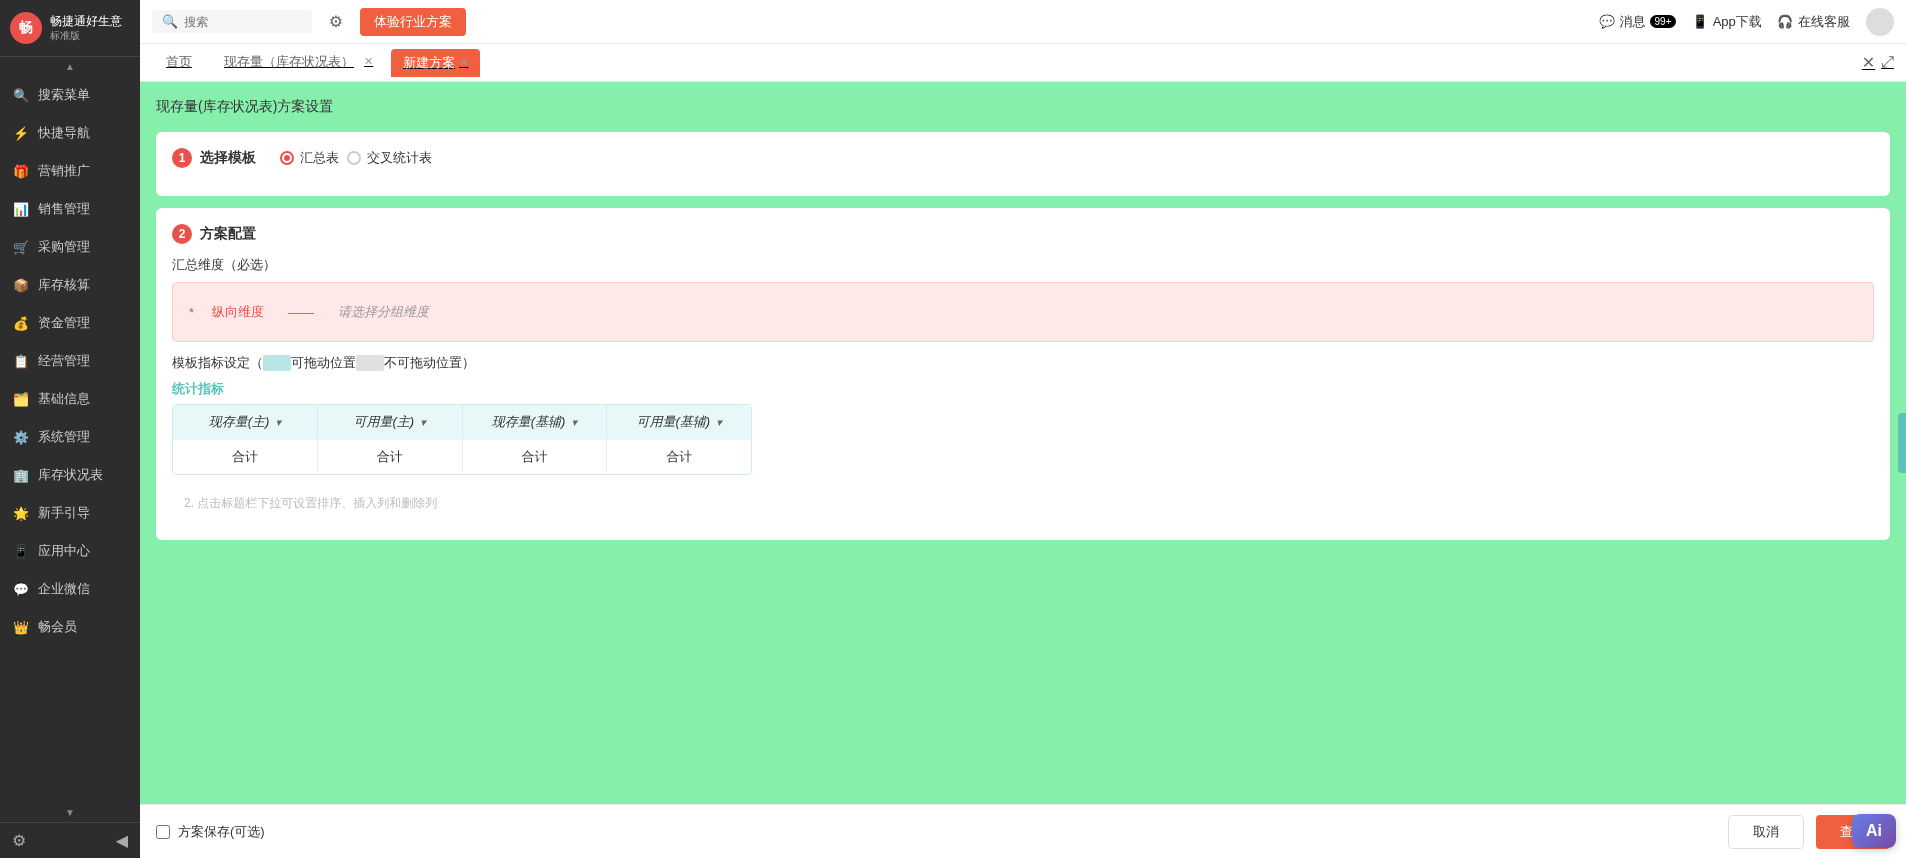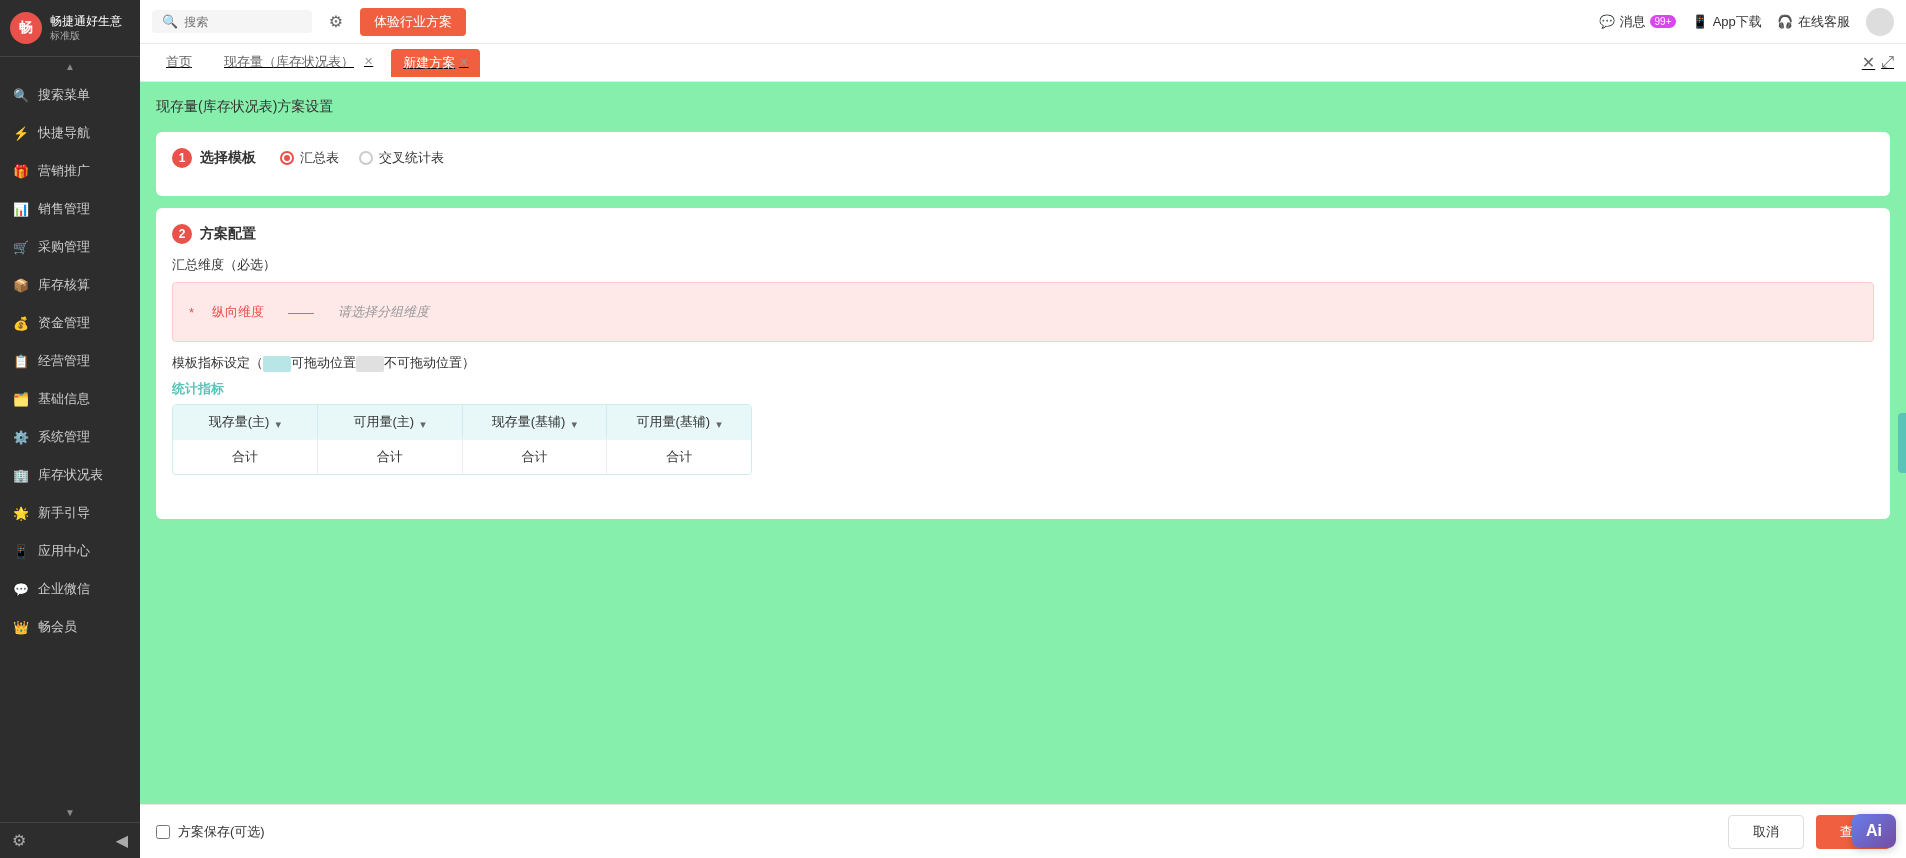--- a/index.html
+++ b/index.html
@@ -81,21 +81,21 @@
       background: #f06040; color: white; border: none; border-radius: 4px;
       padding: 5px 14px; font-size: 13px; cursor: pointer;
     }
     .topbar-right {
       margin-left: auto; display: flex; align-items: center; gap: 16px;
     }
     .topbar-msg {
       display: flex; align-items: center; gap: 4px; cursor: pointer; font-size: 13px; color: #333;
     }
     .badge {
-      background: #d946ef; color: white; border-radius: 10px;
+      background: #000000; color: white; border-radius: 10px;
       font-size: 10px; padding: 1px 5px;
     }
     .topbar-app, .topbar-service {
       display: flex; align-items: center; gap: 4px; font-size: 13px; color: #333; cursor: pointer;
     }
     .topbar-avatar {
       width: 28px; height: 28px; background: #ddd; border-radius: 50%; cursor: pointer;
     }
 
     
@@ -139,21 +139,21 @@
     .section-header {
       display: flex; align-items: center; gap: 8px; margin-bottom: 12px;
     }
     .section-num {
       background: #e8524a; color: white; border-radius: 50%;
       width: 20px; height: 20px; display: flex; align-items: center; justify-content: center;
       font-size: 12px; font-weight: bold; flex-shrink: 0;
     }
     .section-title { font-size: 14px; font-weight: bold; color: #333; }
 
-    .radio-group { display: flex; align-items: center; gap: 20px; }
+    .radio-group { display: flex; align-items: center; gap: 8px; }
     .radio-item { display: flex; align-items: center; gap: 6px; cursor: pointer; font-size: 13px; color: #333; }
     .radio-circle {
       width: 14px; height: 14px; border-radius: 50%; border: 2px solid #ccc;
       display: flex; align-items: center; justify-content: center;
     }
     .radio-circle.checked { border-color: #e8524a; }
     .radio-circle.checked::after {
       content: ''; width: 6px; height: 6px; background: #e8524a; border-radius: 50%;
     }
 
@@ -162,36 +162,36 @@
     .dimension-box {
       background: #ffe8e8; border: 1px solid #ffcccc; border-radius: 4px;
       padding: 20px 16px; display: flex; align-items: center; gap: 16px;
       color: #e8524a; font-size: 13px;
     }
     .dimension-required { color: #e8524a; margin-right: 2px; }
     .dimension-line { color: #e8524a; margin: 0 8px; }
     .dimension-placeholder { color: #999; font-style: italic; }
 
     .template-indicator {
-      display: flex; align-items: flex-end; gap: 0; margin-top: 12px; margin-bottom: 8px;
+      display: flex; align-items: center; gap: 0; margin-top: 12px; margin-bottom: 8px;
       font-size: 13px; color: #333;
     }
     .indicator-box {
       width: 28px; height: 16px; background: #b8e6e6; border-radius: 2px; display: inline-block;
     }
     .indicator-box.grey { background: #e0e0e0; }
 
     .stats-section { margin-top: 8px; }
     .stats-label { color: #5bc4b8; font-size: 13px; margin-bottom: 6px; font-weight: bold; }
 
     .stats-table { border: 1px solid #d0eded; border-radius: 4px; overflow: hidden; width: 580px; }
     .stats-table-header { display: flex; background: #e8f8f8; }
     .stats-table-header-cell {
-      flex: 1; padding: 8px 12px; display: flex; align-items: flex-end; justify-content: center;
-      border-right: 1px solid #d0eded; gap: 6px; font-size: 13px; color: #333;
+      flex: 1; padding: 8px 12px; display: flex; align-items: center; justify-content: center;
+      border-right: 1px solid #d0eded; gap: 6px; font-size: 13px; color: #333; font-style: italic;
     }
     .stats-table-header-cell:last-child { border-right: none; }
     .stats-table-row { display: flex; border-top: 1px solid #e8f8f8; justify-content: flex-end; }
     .stats-table-cell {
       flex: 1; padding: 8px 12px; text-align: center; border-right: 1px solid #e8eeee;
       font-size: 13px; color: #333;
     }
     .stats-table-cell:last-child { border-right: none; }
     .chevron-down { font-size: 11px; color: #666; }
 
@@ -437,20 +437,21 @@
           <div class="stats-table-row">
             <div class="stats-table-cell">合计</div>
             <div class="stats-table-cell">合计</div>
             <div class="stats-table-cell">合计</div>
             <div class="stats-table-cell">合计</div>
           </div>
         </div>
       </div>
 
       <div class="tips-section">
+        <p>           2. 点击标题栏下拉可设置排序、插入列和删除列</p>
       </div>
     </div>
 
     <div class="right-handle"></div>
   </div>
 
   <div class="bottom-bar">
     <div class="save-option">
       <input type="checkbox" class="save-checkbox" style="">
       <span>方案保存(可选)</span>

